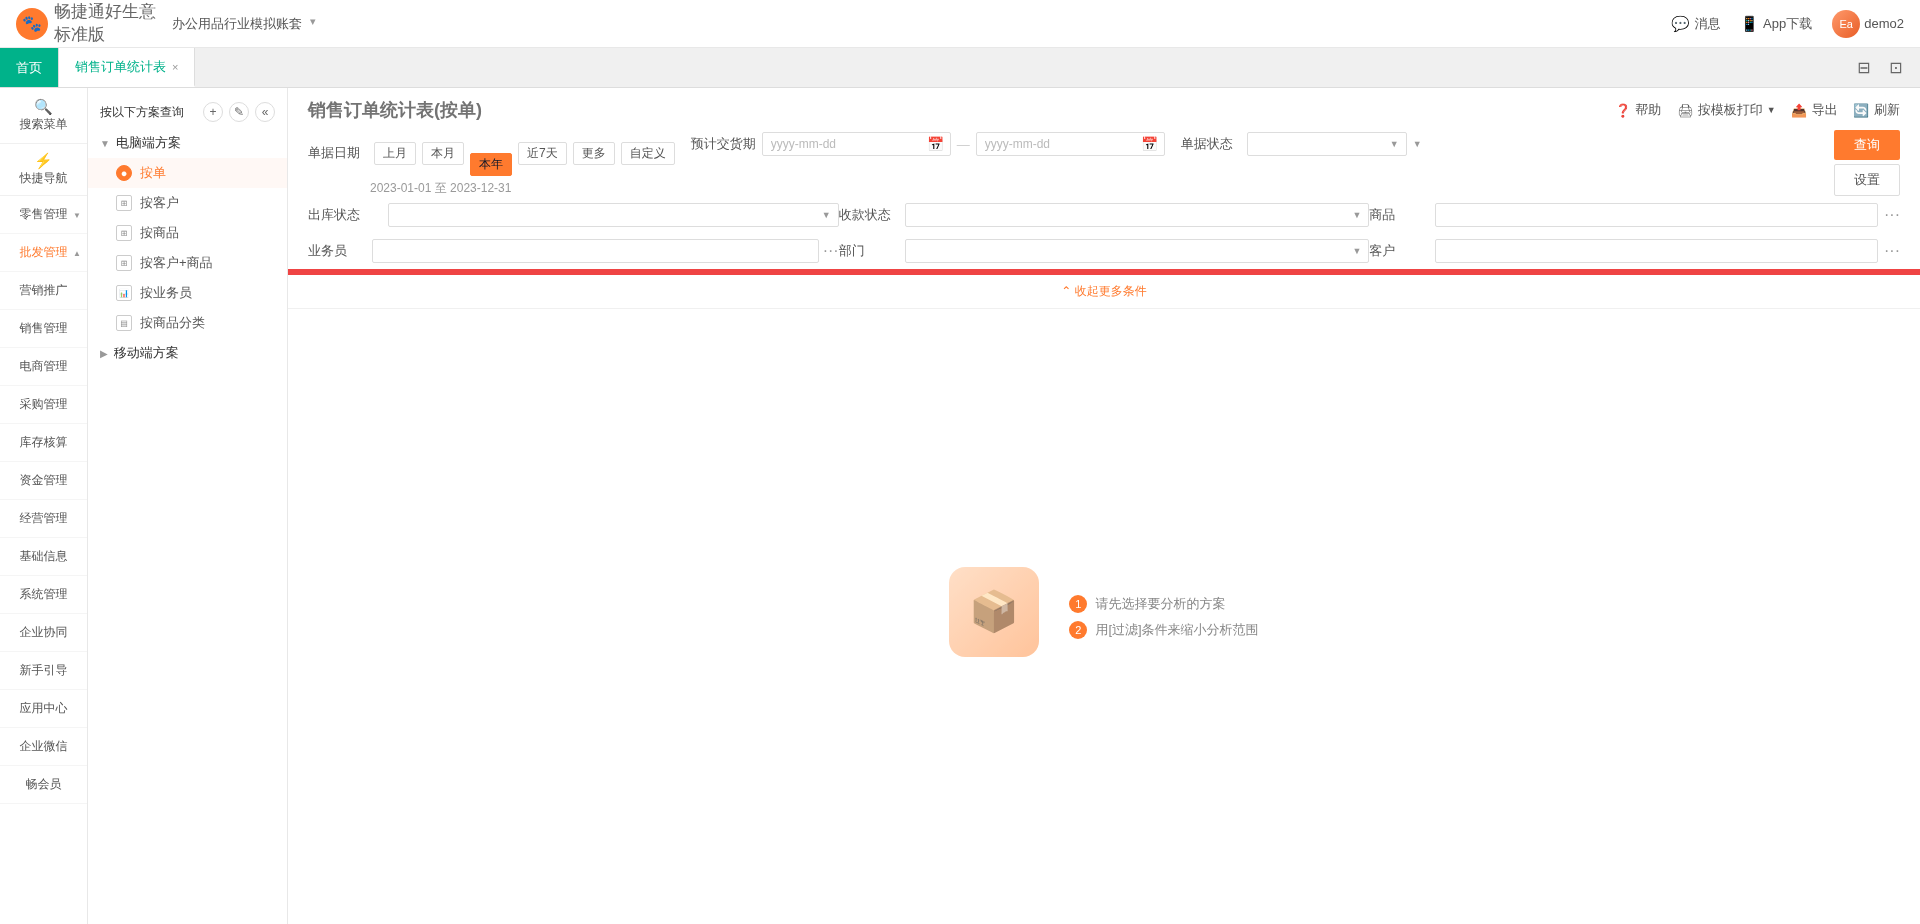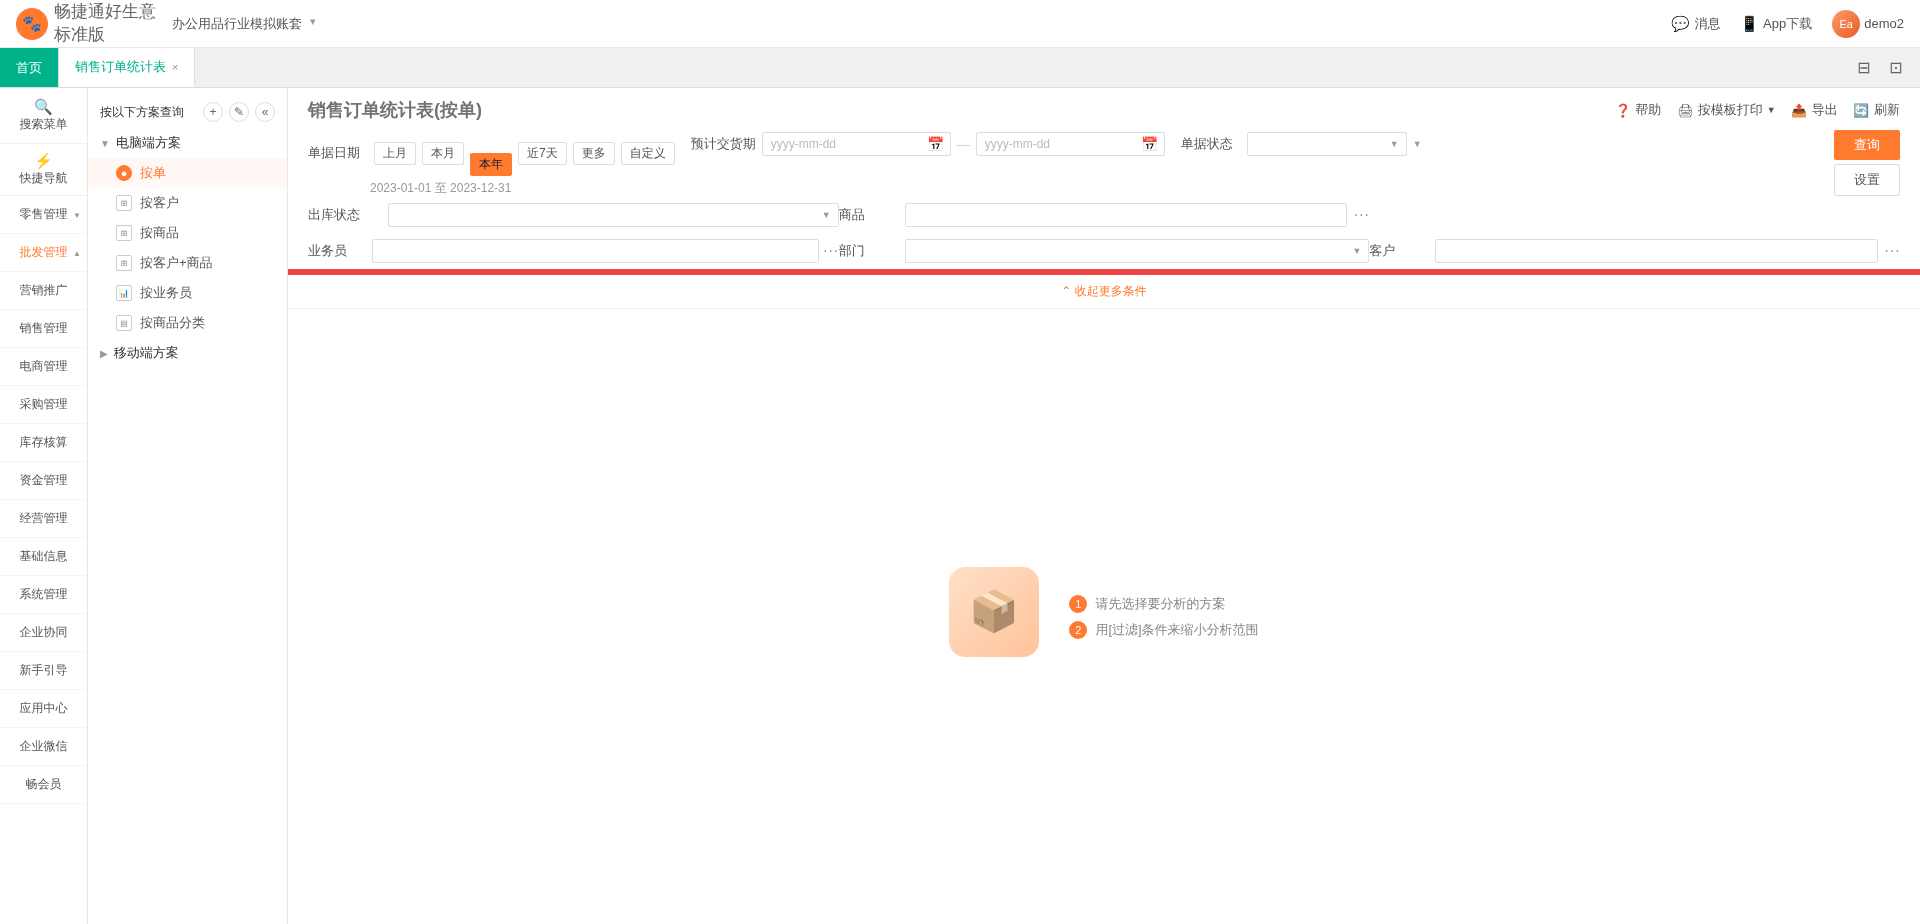--- a/index.html
+++ b/index.html
@@ -626,20 +626,28 @@
 
         <div style="display:flex;align-items:center;gap:20px;">
           <span class="filter-label">出库状态</span>
           <div class="select-wrapper" style="flex:1;">
             <select class="filter-select" style="width:100%;">
               <option></option>
             </select>
           </div>
         </div>
 
+        <div style="display:flex;align-items:center;gap:6px;">
+          <span class="filter-label">收款状态</span>
+          <div class="select-wrapper" style="flex:1;">
+            <select class="filter-select" style="width:100%;">
+              <option></option>
+            </select>
+          </div>
+        </div>
 
         <div style="display:flex;align-items:center;gap:6px;">
           <span class="filter-label">商品</span>
           <input class="filter-input" style="flex: 1 1 0%;" type="text">
           <span class="filter-dots">···</span>
         </div>
       </div>
 
       <div style="display:grid;grid-template-columns:1fr 1fr 1fr;padding:6px 20px;">
 

